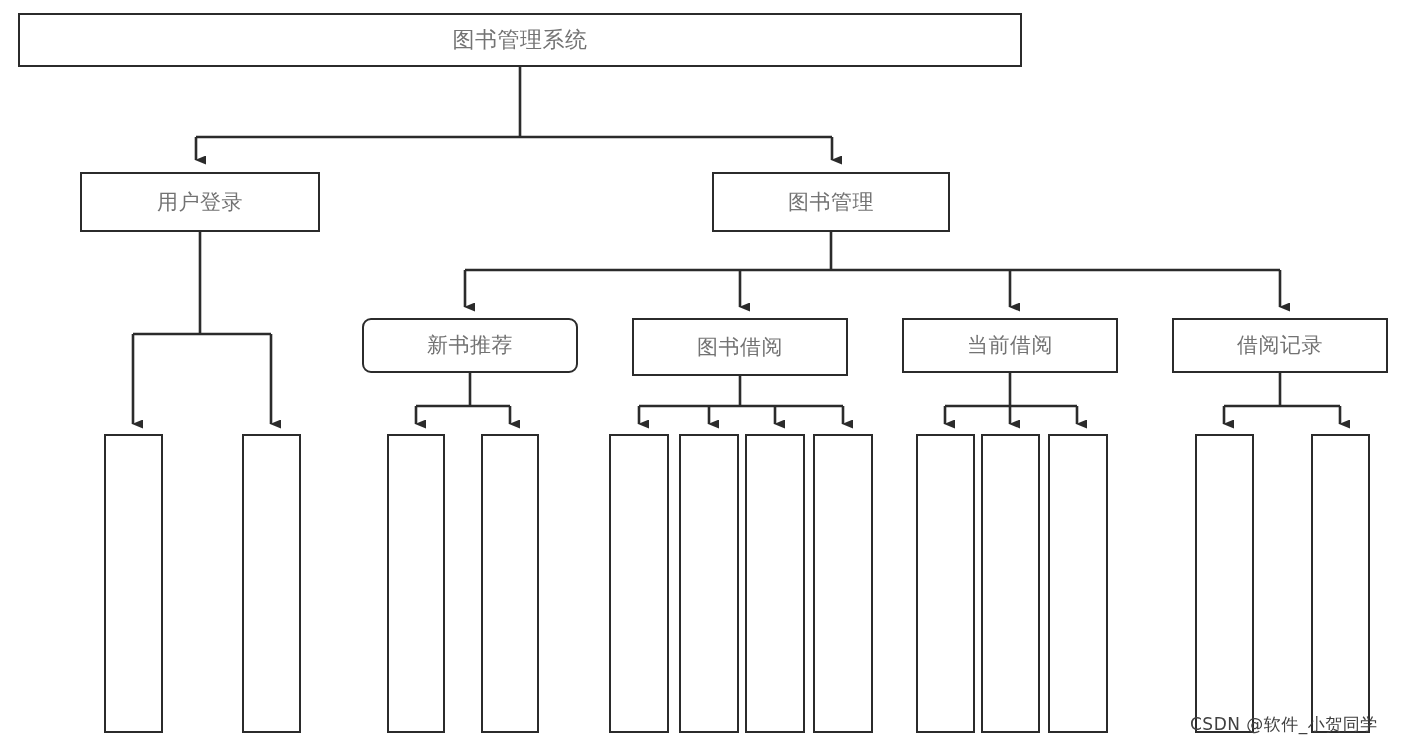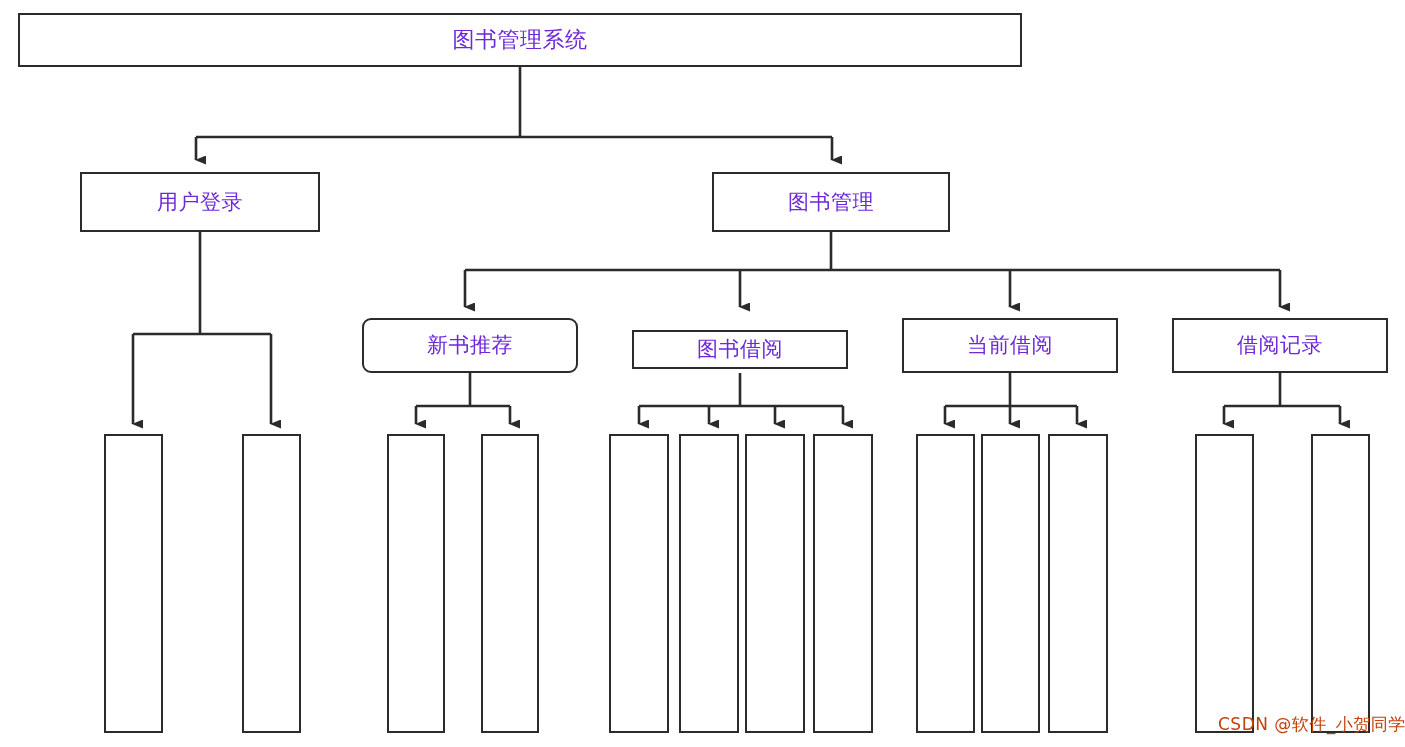--- a/index.html
+++ b/index.html
@@ -27,21 +27,21 @@
     pointer-events: none;
   }
   .node {
     position: absolute;
     box-sizing: border-box;
     border: 2px solid #2b2b2b;
     background: #ffffff;
     display: flex;
     align-items: center;
     justify-content: center;
-    color: #6d28d9;
+    color: #737373;
   }
   .node .label {
     display: block;
     text-align: center;
     line-height: 1.0;
   }
   
   .node.horiz .label {
     font-size: 21px;
     letter-spacing: 0.5px;
@@ -67,24 +67,23 @@
   }
   .node.vert.long .label {
     font-size: 24px;
     letter-spacing: 1px;
   }
   .watermark {
     position: absolute;
     left: 1190px;
     top: 713px;
     font-size: 17px;
-    color: #c2410c;
+    color: #404040;
     white-space: nowrap;
     letter-spacing: 0.5px;
-    margin-left: 28px;
   }
 </style>
 </head>
 <body>
 
 <div id="diagram">
 
   <svg class="connectors" viewBox="0 0 1405 747" xmlns="http://www.w3.org/2000/svg">
     <defs>
       <marker id="arrow" markerWidth="9" markerHeight="11" refX="4.5" refY="10" orient="auto" markerUnits="userSpaceOnUse">
@@ -142,21 +141,21 @@
   <div class="node horiz" style="left:80px; top:172px; width:240px; height:60px;">
     <span class="label">用户登录</span>
   </div>
   <div class="node horiz" style="left:712px; top:172px; width:238px; height:60px;">
     <span class="label">图书管理</span>
   </div>
 
   <div class="node horiz" style="left:362px; top:318px; width:216px; height:55px;border-radius:9px;">
     <span class="label">新书推荐</span>
   </div>
-  <div class="node horiz" style="left:632px; top:318px; width:216px; height:39px;margin-top:12px;">
+  <div class="node horiz" style="left:632px; top:318px; width:216px; height:58px;">
     <span class="label">图书借阅</span>
   </div>
   <div class="node horiz" style="left:1172px; top:318px; width:216px; height:55px;">
     <span class="label">借阅记录</span>
   </div>
   <div class="node horiz" style="left:902px; top:318px; width:216px; height:55px;">
     <span class="label">当前借阅</span>
   </div>
 
   <div class="node vert" style="left:104px; top:434px; width:59px; height:299px;">

